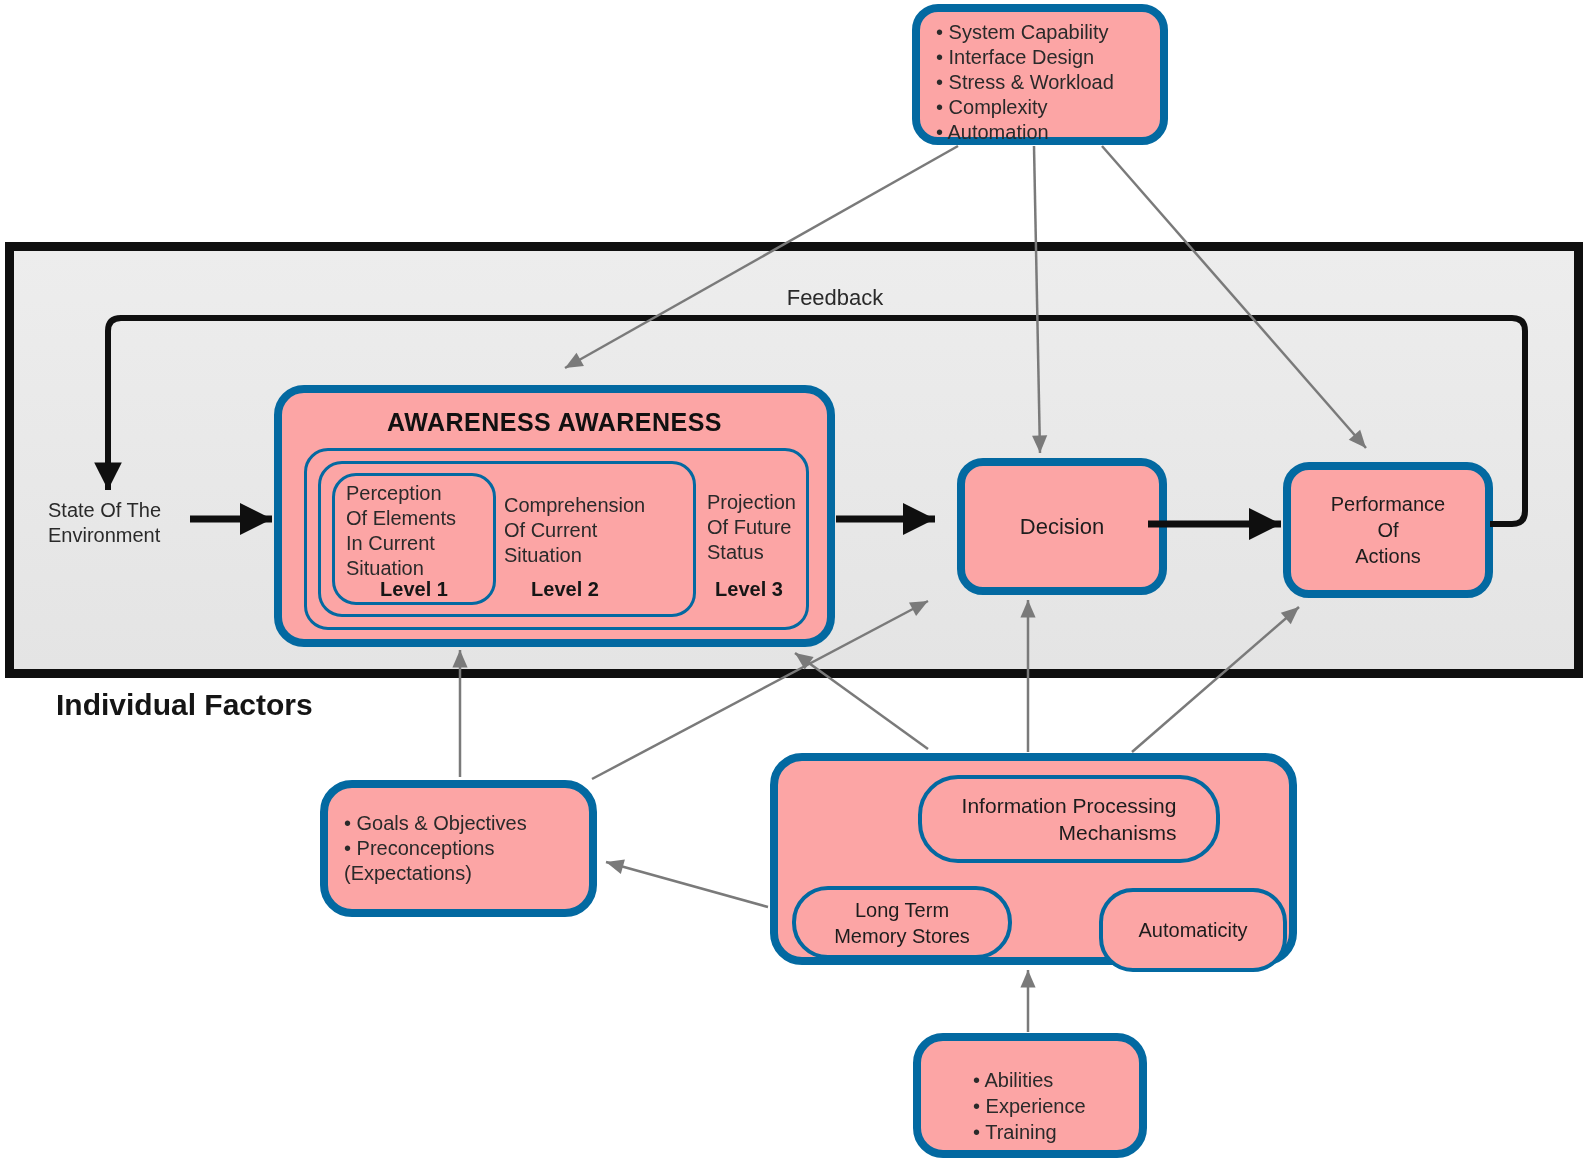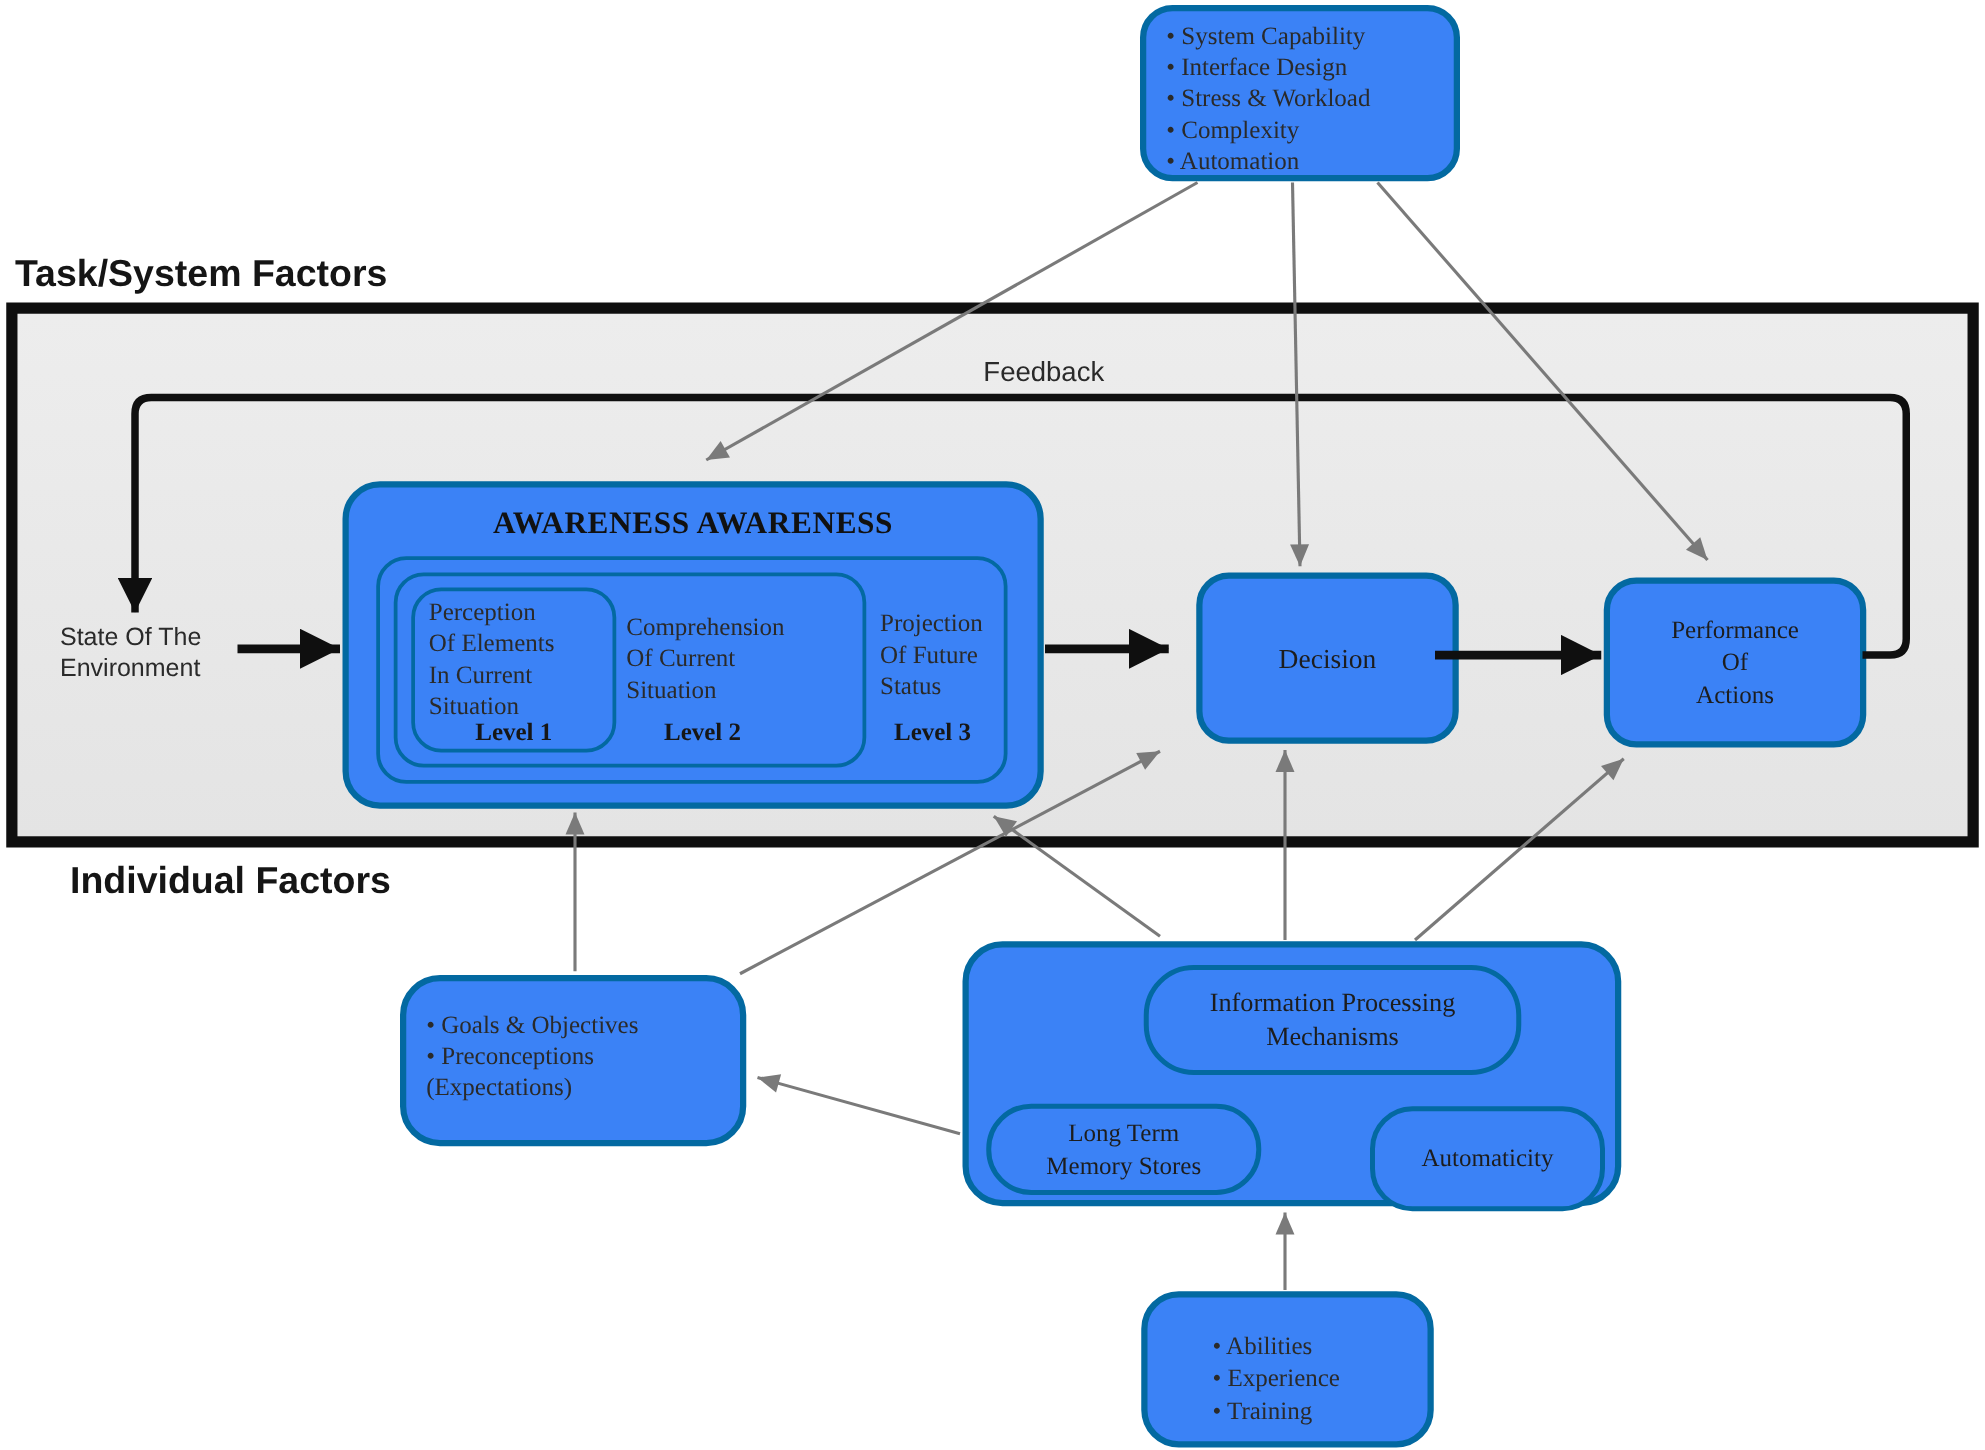--- a/index.html
+++ b/index.html
@@ -12,41 +12,40 @@
   
   .section-label{font-weight:bold;font-size:30px;color:#151515;}
   
   .grey-region{
     left:5px;top:242px;width:1578px;height:436px;
     background:linear-gradient(#ededed,#e4e4e4);
     border:9px solid #0f0f0f;
   }
   
   .node{
-    background:#3b82f6;border:5px solid #0369a1;border-radius:26px;font-family:Liberation Serif, serif;
+    background:#fca5a5;border:8px solid #0369a1;border-radius:26px;
   }
   .thin{border-width:3px;border-radius:24px;}
   .med{border-width:4px;border-radius:30px;}
   .bullets{font-size:20px;line-height:25px;color:#2a2a2a;}
   .bullets div{padding:0;}
   .indent{padding-left:15px;}
   .center-text{display:flex;align-items:center;justify-content:center;text-align:center;}
   .lvl-label{font-weight:bold;font-size:20px;text-align:center;color:#161616;}
   .small-text{font-size:20px;line-height:25px;color:#2a2a2a;}
   .sa-title{font-weight:bold;font-size:25px;text-align:center;letter-spacing:0.5px;color:#111;}
   svg.overlay{position:absolute;left:0;top:0;pointer-events:none;}
 </style>
 </head>
 <body>
 
 <div class="canvas">
 
   <div class="abs grey-region"></div>
 
-  <div class="abs section-label" style="left:12px;top:203px;">Task/System Factors</div>
   <div class="abs section-label" style="left:12px;top:688px;margin-left:44px;">Individual Factors</div>
 
   <div class="abs" style="left:760px;top:285px;width:150px;text-align:center;font-size:22px;color:#2a2a2a;">Feedback</div>
 
   <div class="abs node" style="left:912px;top:4px;width:256px;height:141px;padding:8px 8px 0 16px;">
     <div class="bullets">
       <div>• System Capability</div>
       <div>• Interface Design</div>
       <div>• Stress &amp; Workload</div>
       <div>• Complexity</div>
@@ -96,21 +95,21 @@
   <div class="abs node" style="left:320px;top:780px;width:277px;height:137px;border-radius:32px;padding:23px 8px 16px 16px;">
     <div class="bullets">
       <div>• Goals &amp; Objectives</div>
       <div>• Preconceptions</div>
       <div class="indent">(Expectations)</div>
     </div>
   </div>
 
   <div class="abs node" style="left:770px;top:753px;width:527px;height:212px;border-radius:32px;">
     <div class="abs node med center-text preline" style="left:140px;top:14px;width:302px;height:88px;border-radius:40px;font-size:21px;line-height:27px;">
-      <span class="preline" style="text-align:center;">Information Processing
+      <span class="preline" style="text-align:right;">Information Processing
 Mechanisms</span>
     </div>
     <div class="abs node med center-text preline" style="left:14px;top:125px;width:220px;height:73px;border-radius:36px;font-size:20px;line-height:26px;">
       <span class="preline" style="">Long Term
 Memory Stores</span>
     </div>
     <div class="abs node med center-text" style="left:321px;top:127px;width:188px;height:84px;border-radius:34px;font-size:20px;">
       <span>Automaticity</span>
     </div>
   </div>

